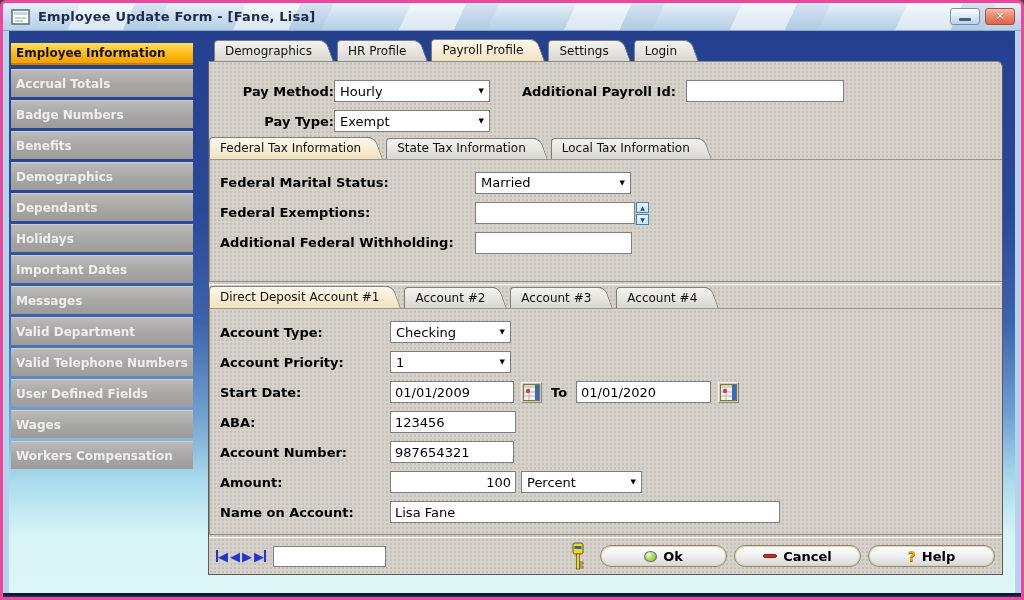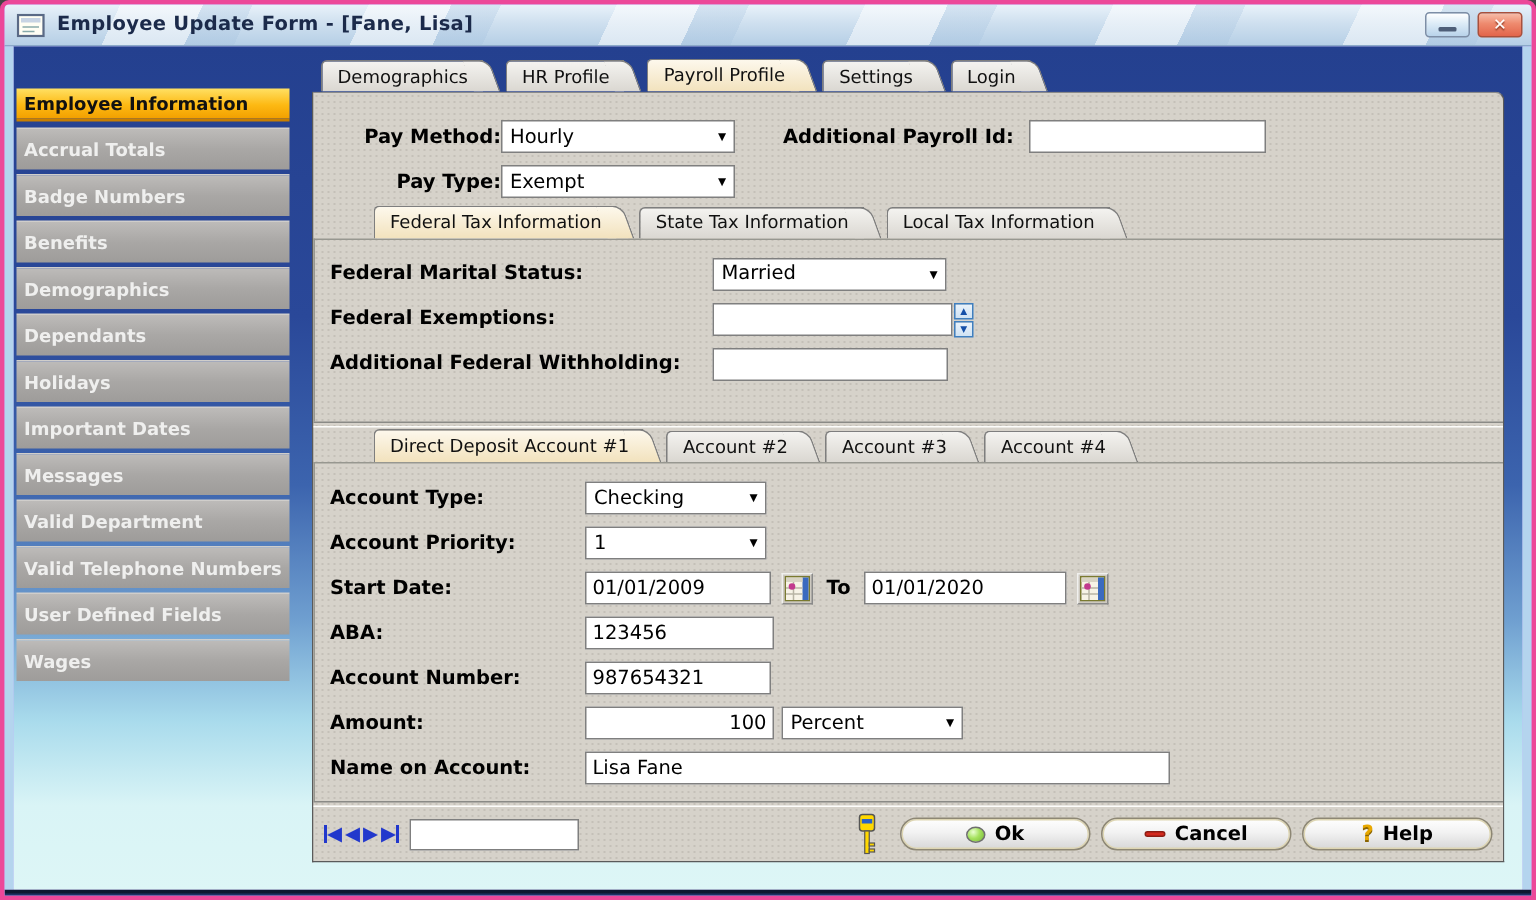--- a/index.html
+++ b/index.html
@@ -19,21 +19,21 @@
   .wbtn.min .dash { width:12px; height:3px; background:#4e5e78; margin-top:6px; border-radius:1px; }
   .wbtn.close { border:1px solid #a8503c; background:linear-gradient(180deg,#f7bda9 0%,#ee8a6e 45%,#e2654b 100%); }
   .wbtn.close .x { font-size:11px; font-weight:bold; color:#fff; text-shadow:0 1px 1px #93402c; line-height:1; }
 
   
   .body { position:relative; height:562px; border-left:6px solid #b4d4ee; border-right:6px solid #b4d4ee;
     background:linear-gradient(180deg,#24408f 0%,#2a4899 32%,#3c64ae 52%,#6f9fd0 68%,#a9dbec 80%,#d9f4f6 90%,#ddf6f6 100%); }
   .bottom-frame { height:9px; background:linear-gradient(180deg,#0d1830 0%,#0d1830 22%,#2a4f9f 55%,#1d3a85 100%); }
 
   
-  .sidebar { position:absolute; left:2px; top:28px; width:182px; }
+  .sidebar { position:absolute; left:2px; top:12px; width:182px; }
   .sb-header { height:22px; display:flex; align-items:center; padding-left:5px; margin-bottom:4px;
     background:linear-gradient(180deg,#ffe063 0%,#fdb913 55%,#f2a000 100%); border-bottom:2px solid #c87f00;
     font-size:12px; font-weight:bold; color:#111; }
   .sb-item { height:28px; margin-bottom:3px; display:flex; align-items:center; padding-left:5px; cursor:pointer;
     background:linear-gradient(180deg,#bdbbb9 0%,#a9a7a5 50%,#9e9c9a 100%); border-top:1px solid #d0cecb;
     font-size:12px; font-weight:bold; color:#efefee; }
 
   
   .main { position:absolute; left:199px; top:8px; width:795px; height:536px; }
   .tabbar { height:22px; display:flex; align-items:flex-end; padding-left:6px; }
@@ -50,21 +50,21 @@
     background-image:radial-gradient(rgba(105,100,90,.16) 1px, transparent 1px); background-size:4px 4px;
     border:1px solid #5a5a5a; border-top:1px solid #8a8a8a; border-radius:0 6px 0 0; display:flex; flex-direction:column; }
 
   .row { display:flex; align-items:center; height:30px; }
   .flabel { font-size:13px; font-weight:bold; color:#000; }
 
   .pay-sec { padding:14px 0 0 13px; }
   .pay-sec .flabel.c1 { width:112px;text-align:right; }
   .apid-label { margin-left:32px; margin-right:10px; }
 
-  .subtabs { height:23px; display:flex; align-items:flex-end; padding-left:0;margin-left:40px; }
+  .subtabs { height:23px; display:flex; align-items:flex-end; padding-left:0; }
   .group { border-left:1px solid #979790; border-top:1px solid #979790; padding:8px 0 0 10px; }
   .tax-group { height:123px; }
   .dep-group { height:226px; flex:0 0 auto; }
   .divider { height:4px; border-top:1px solid #8a8a86; border-bottom:1px solid #fdfdfb; margin-top:0; }
 
   .tax-group .flabel.c1 { width:255px; }
   .dep-group .flabel.c1 { width:170px; }
 
   .txt { height:22px; border:1px solid #7f7f7f; background:#fff; font-family:"DejaVu Sans",sans-serif; font-size:13px; padding:0 4px; color:#000; }
   .txt.right { text-align:right;padding-left:16px; }
@@ -126,20 +126,21 @@
       <div class="sb-item">Benefits</div>
       <div class="sb-item">Demographics</div>
       <div class="sb-item">Dependants</div>
       <div class="sb-item">Holidays</div>
       <div class="sb-item">Important Dates</div>
       <div class="sb-item">Messages</div>
       <div class="sb-item">Valid Department</div>
       <div class="sb-item">Valid Telephone Numbers</div>
       <div class="sb-item">User Defined Fields</div>
       <div class="sb-item">Wages</div>
+      <div class="sb-item">Workers Compensation</div>
     </div>
 
     <div class="main">
       <div class="tabbar">
         <div class="tab">
             <i class="bgL"></i>
             <i class="bgR"></i>
             <span>Demographics</span>
           </div>
         <div class="tab">

